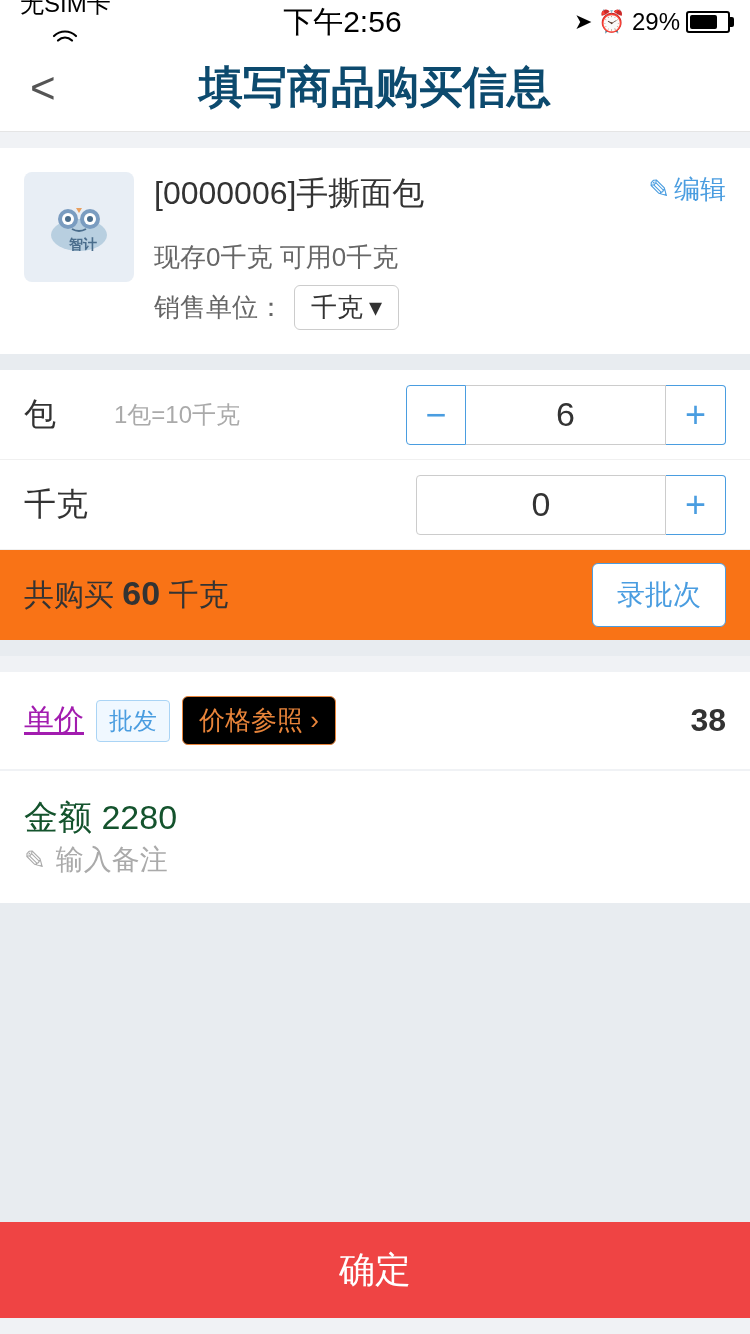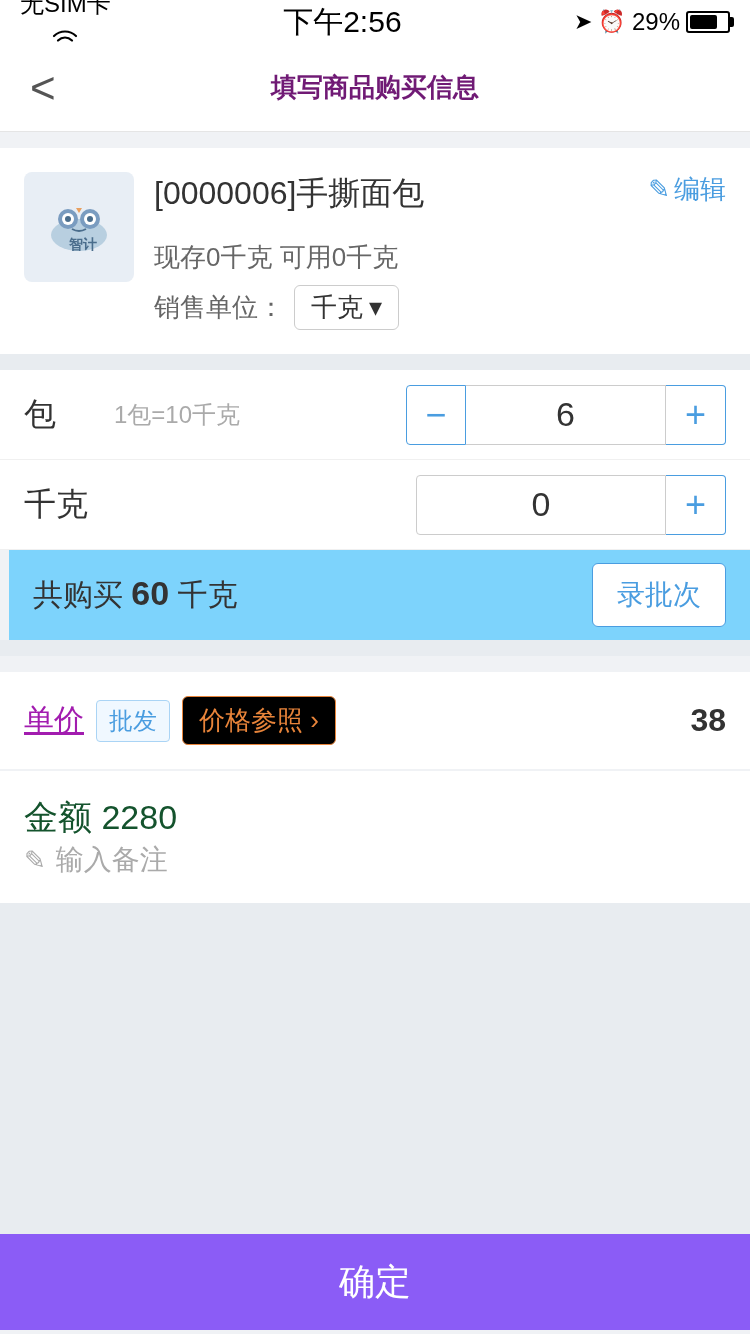--- a/index.html
+++ b/index.html
@@ -47,21 +47,21 @@
       border-bottom: 1px solid #e5e5e5;
     }
     .nav-back {
       position: absolute;
       left: 20px;
       font-size: 38px;
       color: #333;
       cursor: pointer;
       padding: 10px;
     }
-    .nav-title { font-size: 26px; font-weight: 600; color: #701a75; }
+    .nav-title { font-size: 44px; font-weight: 600; color: #0c4a6e; }
 
     
     .product-card {
       background: #fff;
       margin-top: 16px;
       padding: 24px 24px;
       display: flex;
       align-items: flex-start;
       gap: 20px;
     }
@@ -184,26 +184,25 @@
       font-size: 36px;
       display: flex;
       align-items: center;
       justify-content: center;
       border-radius: 0 4px 4px 0;
       cursor: pointer;
     }
 
     
     .total-row {
-      background: #7dd3fc;
+      background: #f97316;
       display: flex;
       align-items: center;
       padding: 0 24px;
       height: 90px;
-      margin-left: 9px;
     }
     .total-text { font-size: 30px; color: #333; flex: 1; }
     .total-text span { font-weight: 500; }
     .record-batch-btn {
       border: 1.5px solid #4a9de0;
       color: #4a9de0;
       border-radius: 6px;
       padding: 12px 24px;
       font-size: 28px;
       background: #fff;
@@ -261,25 +260,25 @@
     
     .bg-area {
       flex: 1;
       background: #e8ecf0;
       min-height: 300px;
     }
 
     
     .confirm-btn {
       position: fixed;
-      bottom: 4px;
+      bottom: 16px;
       left: 0;
       width: 750px;
       height: 96px;
-      background: #8b5cf6;
+      background: #ef4444;
       color: #fff;
       font-size: 36px;
       display: flex;
       align-items: center;
       justify-content: center;
       cursor: pointer;
       border: none;
     }
 
     .page-wrapper {

